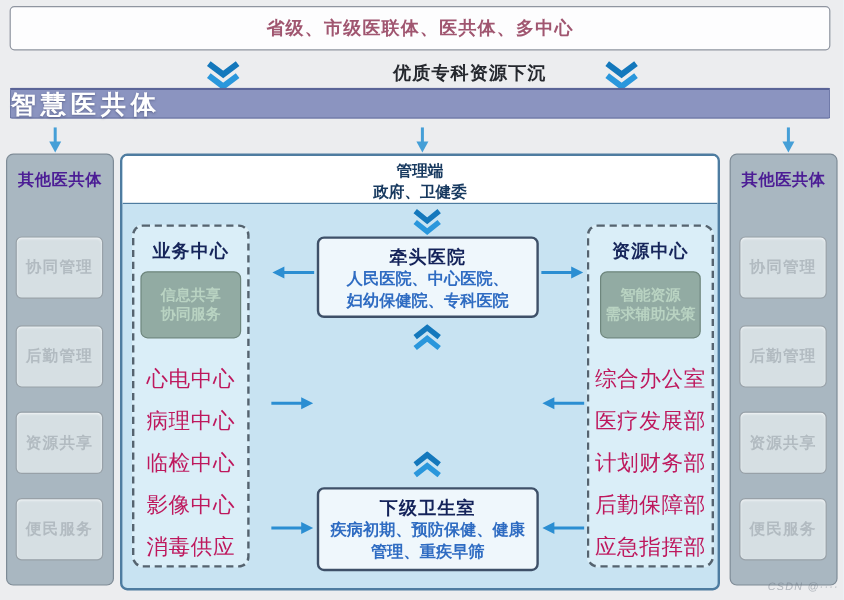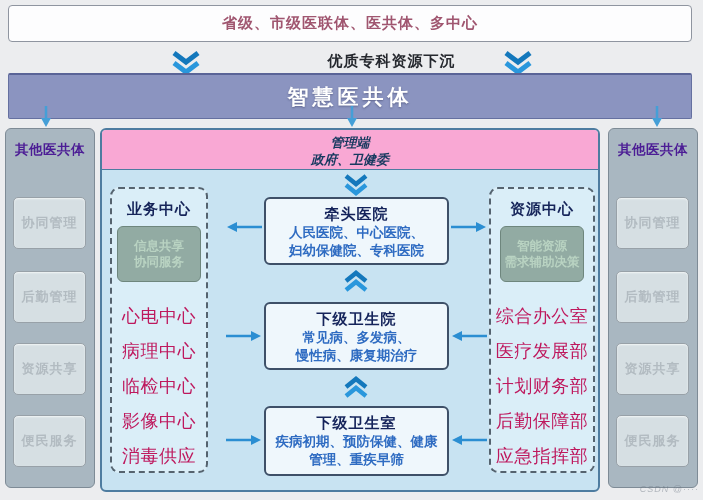--- a/index.html
+++ b/index.html
@@ -10,42 +10,42 @@
 
   
   .top-box{left:8px;top:5px;width:684px;height:37px;background:#fdfdfe;border:1.5px solid #8f95a0;
     border-radius:4px;box-sizing:border-box;display:flex;align-items:center;justify-content:center;}
   .top-box span{font-size:15px;font-weight:bold;color:#a05670;letter-spacing:1px;}
 
   
   .sink-label{left:0;top:52px;width:703px;font-size:15px;font-weight:bold;color:#25282e;letter-spacing:1px;margin-left:40px;}
 
   
-  .banner{left:8px;top:73px;width:684px;height:46px;background:#8b94c0;border:1px solid #6570a0;
+  .banner{left:8px;top:73px;width:684px;height:26px;background:#8b94c0;border:1px solid #6570a0;
     border-top:2px solid #5a6497;border-radius:2px;box-sizing:border-box;
-    display:flex;align-items:center;justify-content:center;}
+    display:flex;align-items:center;justify-content:flex-start;}
   .banner span{color:#ffffff;font-size:21px;font-weight:bold;letter-spacing:4px;text-shadow:0 1px 2px rgba(40,45,80,.45);}
 
   
   .sidebar{top:128px;width:90px;height:360px;background:#a9b7c1;border:1.5px solid #7e8b96;
     border-radius:6px;box-sizing:border-box;}
   .sidebar.left{left:5px;} .sidebar.right{left:608px;}
   .sidebar .sb-title{position:absolute;left:0;top:12px;width:100%;text-align:center;
     font-size:13.5px;font-weight:bold;color:#4c1d95;letter-spacing:.5px;}
   .sb-item{position:absolute;left:7px;width:73px;height:52px;background:#d6dfe3;border:1.5px solid #98a1a8;
     border-radius:5px;box-sizing:border-box;display:flex;align-items:center;justify-content:center;
     box-shadow:inset 0 1px 2px rgba(255,255,255,.7);margin-top:20px;}
   .sb-item span{font-size:13px;font-weight:bold;color:#b2bbc1;letter-spacing:1px;}
   .sb-i0{top:48px;} .sb-i1{top:122px;} .sb-i2{top:194px;} .sb-i3{top:266px;}
 
   
   .main-panel{left:100px;top:128px;width:500px;height:364px;background:#c8e3f2;border:2px solid #4e7ca0;
     border-radius:6px;box-sizing:border-box;overflow:hidden;}
-  .main-header{position:absolute;left:0;top:0;width:100%;height:40px;background:#f9a8d4;
-    border-bottom:1.5px solid #4e7ca0;box-sizing:border-box;font-style:italic;}
+  .main-header{position:absolute;left:0;top:0;width:100%;height:40px;background:#ffffff;
+    border-bottom:1.5px solid #4e7ca0;box-sizing:border-box;}
   .main-header div{text-align:center;font-size:13px;font-weight:bold;color:#17395f;line-height:17px;}
   .main-header .h1{margin-top:4px;}
 
   
   .dash-box{background:#daeef8;border:2px dashed #55636f;border-radius:9px;box-sizing:border-box;}
   .dash-box.biz{left:8px;top:57px;width:98px;height:286px;}
   .dash-box.res{left:387px;top:57px;width:106px;height:286px;}
   .dash-title{position:absolute;left:0;top:11px;width:100%;text-align:center;
     font-size:15px;font-weight:bold;color:#16255a;letter-spacing:1px;}
   .badge{position:absolute;top:37px;left:50%;transform:translateX(-50%);width:84px;height:56px;
@@ -192,25 +192,20 @@
       <div class="n-line">妇幼保健院、专科医院</div>
     </div>
 
     <div class="abs" style="left:241px;top:140px;">
       <svg width="26" height="22" viewBox="0 0 26 22">
         <path d="M3 11 L13 3 L23 11" stroke="#1478bc" stroke-width="4.5" fill="none"></path>
         <path d="M3 20 L13 12 L23 20" stroke="#2a97dc" stroke-width="4.5" fill="none"></path>
       </svg>
     </div>
 
-    <div class="abs node town">
-      <div class="n-title">下级卫生院</div>
-      <div class="n-line">常见病、多发病、</div>
-      <div class="n-line">慢性病、康复期治疗</div>
-    </div>
 
     <div class="abs" style="left:241px;top:246px;">
       <svg width="26" height="22" viewBox="0 0 26 22">
         <path d="M3 11 L13 3 L23 11" stroke="#1478bc" stroke-width="4.5" fill="none"></path>
         <path d="M3 20 L13 12 L23 20" stroke="#2a97dc" stroke-width="4.5" fill="none"></path>
       </svg>
     </div>
 
     <div class="abs node vill">
       <div class="n-title">下级卫生室</div>

